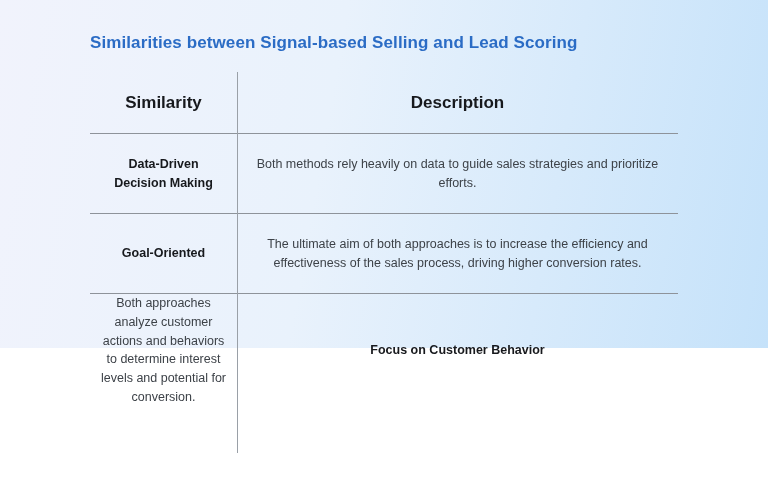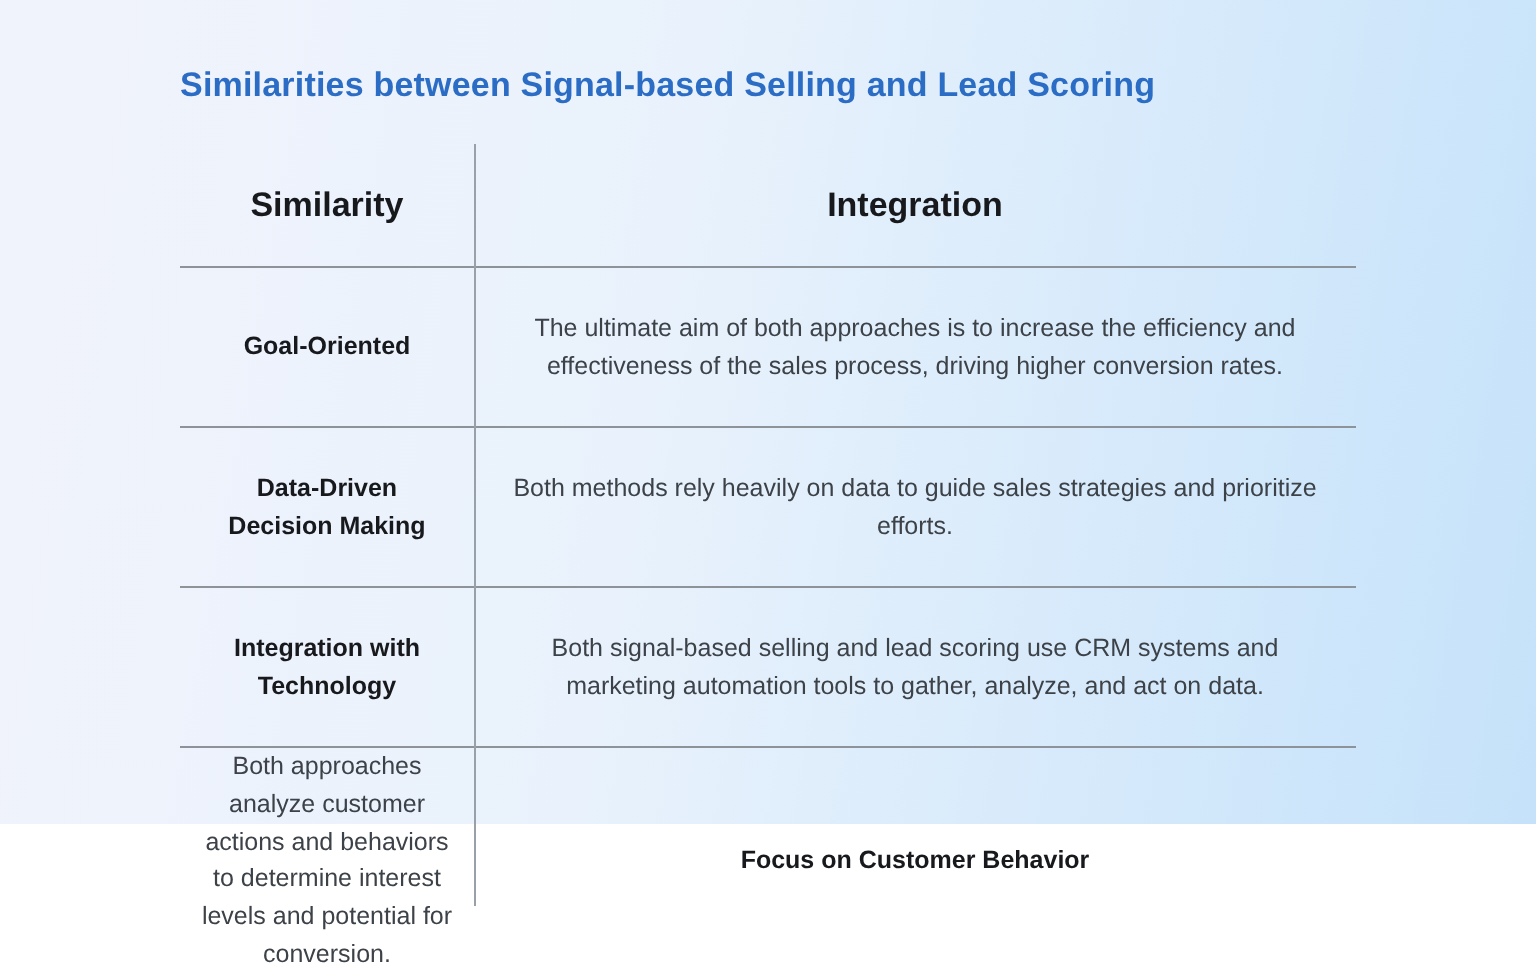--- a/index.html
+++ b/index.html
@@ -4,21 +4,21 @@
 <style>
   * { margin: 0; padding: 0; box-sizing: border-box; }
   html, body { width: 768px; height: 488px; }
   body {
     font-family: "Liberation Sans", sans-serif;
     overflow: hidden;
   }
   .page {
     position: relative;
     width: 768px;
-    height: 412px;
+    height: 348px;
     background: linear-gradient(100deg, #f1f3fc 0%, #e9f2fc 42%, #c5e2fa 100%);
   }
   .title {
     position: absolute;
     left: 90px;
     top: 33px;
     font-size: 17px;
     font-weight: 700;
     letter-spacing: 0.1px;
     color: #2b6cc5;
@@ -78,37 +78,33 @@
 <div class="page">
 
   <h1 class="title">Similarities between Signal-based Selling and Lead Scoring</h1>
 
   <div class="table">
 
     <div class="v-divider"></div>
 
     <div class="row header">
       <div class="cell">Similarity</div>
-      <div class="cell">Integration</div>
-    </div>
-
-    <div class="row body-row">
-      <div class="cell sim-cell">Goal-Oriented</div>
-      <div class="cell desc-cell">The ultimate aim of both approaches is to increase the efficiency and effectiveness of the sales process, driving higher conversion rates.</div>
+      <div class="cell">Description</div>
     </div>
 
     <div class="row body-row">
       <div class="cell sim-cell">Data-Driven Decision Making</div>
       <div class="cell desc-cell">Both methods rely heavily on data to guide sales strategies and prioritize efforts.</div>
     </div>
 
     <div class="row body-row">
-      <div class="cell sim-cell">Integration with Technology</div>
-      <div class="cell desc-cell">Both signal-based selling and lead scoring use CRM systems and marketing automation tools to gather, analyze, and act on data.</div>
+      <div class="cell sim-cell">Goal-Oriented</div>
+      <div class="cell desc-cell">The ultimate aim of both approaches is to increase the efficiency and effectiveness of the sales process, driving higher conversion rates.</div>
     </div>
+
 
     <div class="row body-row">
       <div class="cell desc-cell">Both approaches analyze customer actions and behaviors to determine interest levels and potential for conversion.</div>
       <div class="cell sim-cell">Focus on Customer Behavior</div>
     </div>
 
   </div>
 </div>
 
 </body></html>

